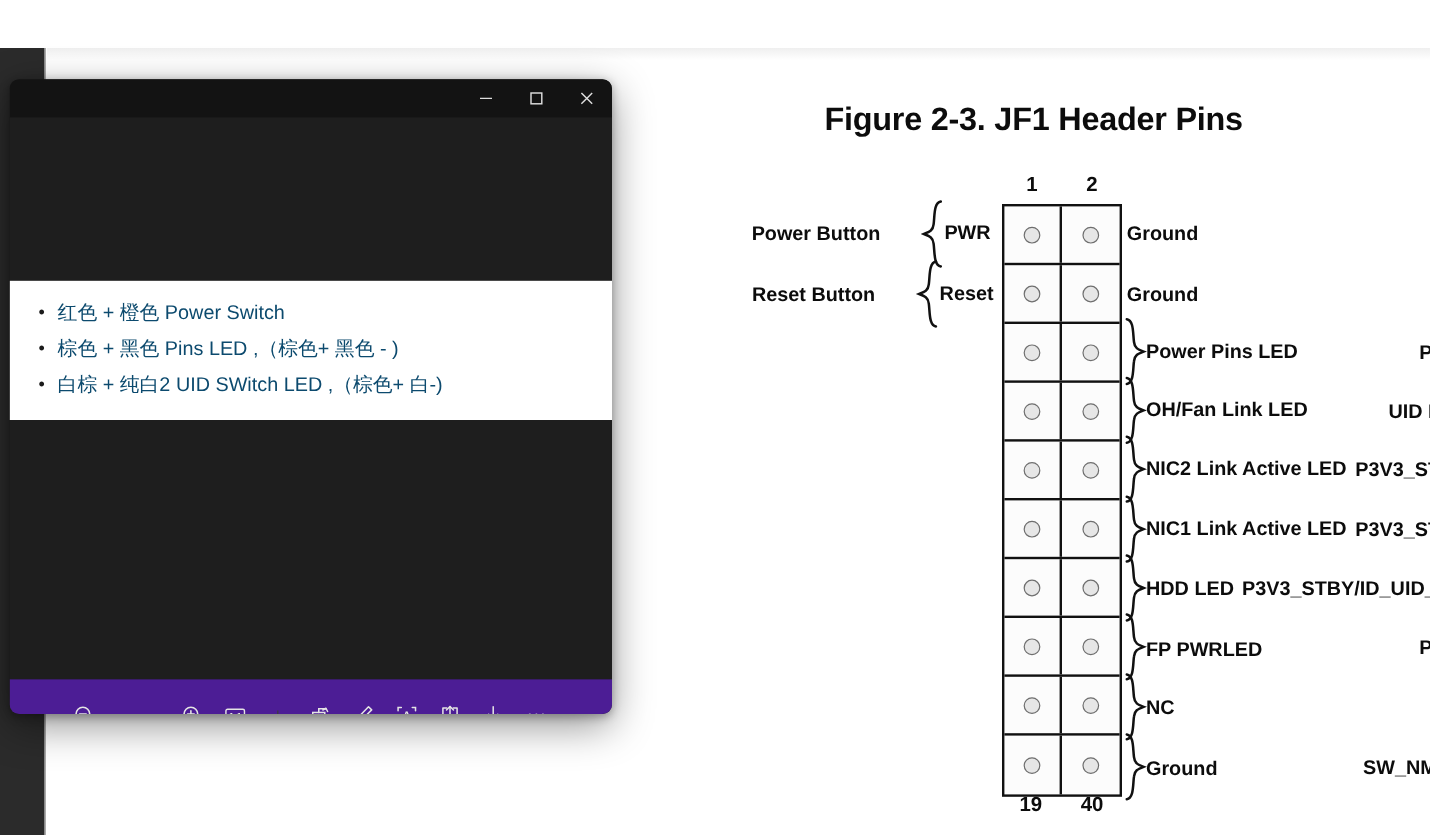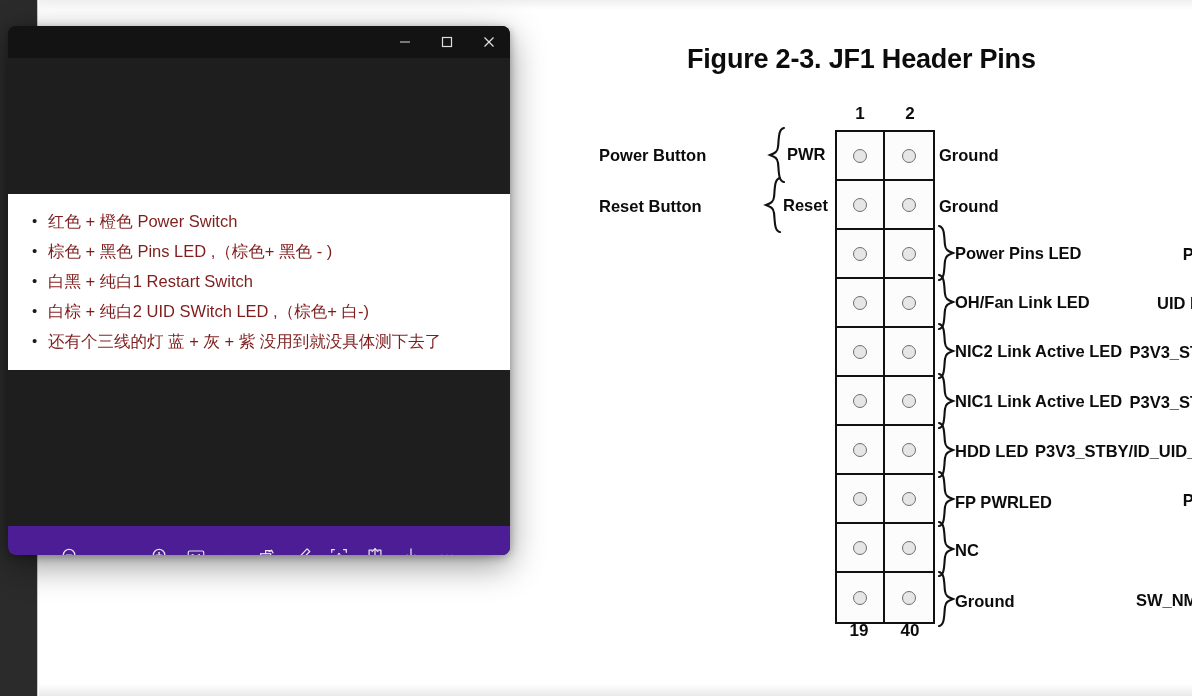--- a/index.html
+++ b/index.html
@@ -10,20 +10,21 @@
     overflow: hidden;
     font-family: "Liberation Sans", sans-serif;
     background: #ffffff;
   }
 
   #root {
     position: relative;
     width: 1192px;
     height: 505px;
     background: #ffffff;
+    margin-top: 40px;
   }
 
   
   .desktop-strip {
     position: absolute;
     left: 0; top: 0;
     width: 38px; height: 696px;
     background: #2b2b2b;
     border-right: 1px solid #c9c9c9;
   }
@@ -117,21 +118,21 @@
     text-align: right;
     font-size: 16.5px;
     font-weight: bold;
     color: #0c0c0c;
     white-space: nowrap;
     line-height: 1;
   }
 
   .group-label {
     position: absolute;
-    text-align: left;
+    text-align: center;
     font-size: 16.5px;
     font-weight: bold;
     color: #0c0c0c;
     white-space: nowrap;
     line-height: 1;
   }
 
   .brace-left {
     position: absolute;
     width: 20px;
@@ -197,21 +198,21 @@
   .image-strip ul {
     list-style: none;
     margin: 0;
     padding: 0 14px 0 22px;
   }
   .image-strip li {
     position: relative;
     padding-left: 18px;
     font-size: 16.5px;
     line-height: 30px;
-    color: #7f1d1d;
+    color: #0c4a6e;
     white-space: nowrap;
     overflow: hidden;
   }
   .image-strip li::before {
     content: "•";
     position: absolute;
     left: 2px;
     top: 0;
     font-size: 15px;
     color: #1b1b1b;
@@ -453,23 +454,21 @@
           <line x1="10.5" y1="1.5" x2="1.5" y2="10.5" stroke="currentColor" stroke-width="1.2"></line>
         </svg>
       </div>
     </div>
 
     <div class="viewer-canvas">
       <div class="image-strip">
         <ul>
           <li>红色 + 橙色 Power Switch</li>
           <li>棕色 + 黑色 Pins LED ,（棕色+ 黑色 - )</li>
-          <li>白黑 + 纯白1  Restart Switch</li>
           <li>白棕 + 纯白2 UID SWitch LED ,（棕色+ 白-)</li>
-          <li>还有个三线的灯 蓝 + 灰 + 紫 没用到就没具体测下去了</li>
         </ul>
       </div>
     </div>
 
     <div class="toolbar">
 
       <div class="tb-btn">
         <svg width="19" height="19" viewBox="0 0 20 20">
           <circle cx="8.5" cy="8.5" r="6" fill="none" stroke="currentColor" stroke-width="1.4"></circle>
           <line x1="13" y1="13" x2="18" y2="18" stroke="currentColor" stroke-width="1.4" stroke-linecap="round"></line>

